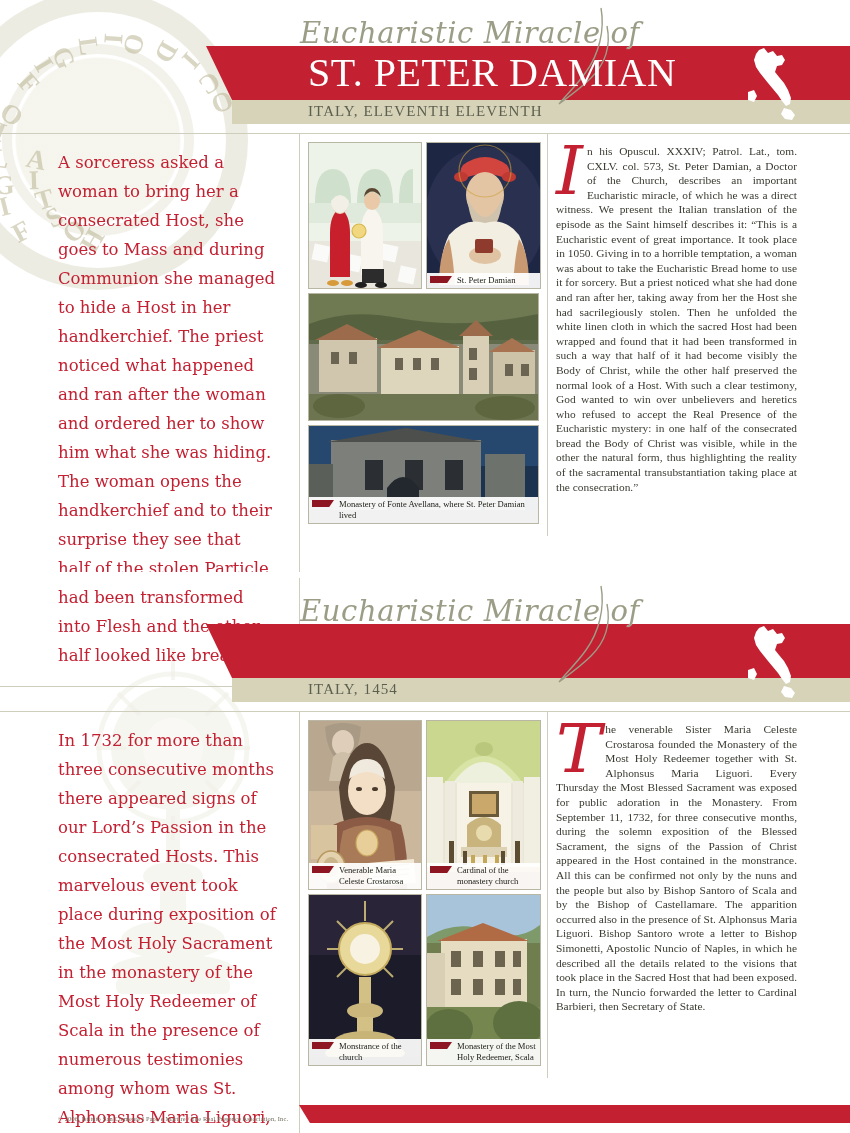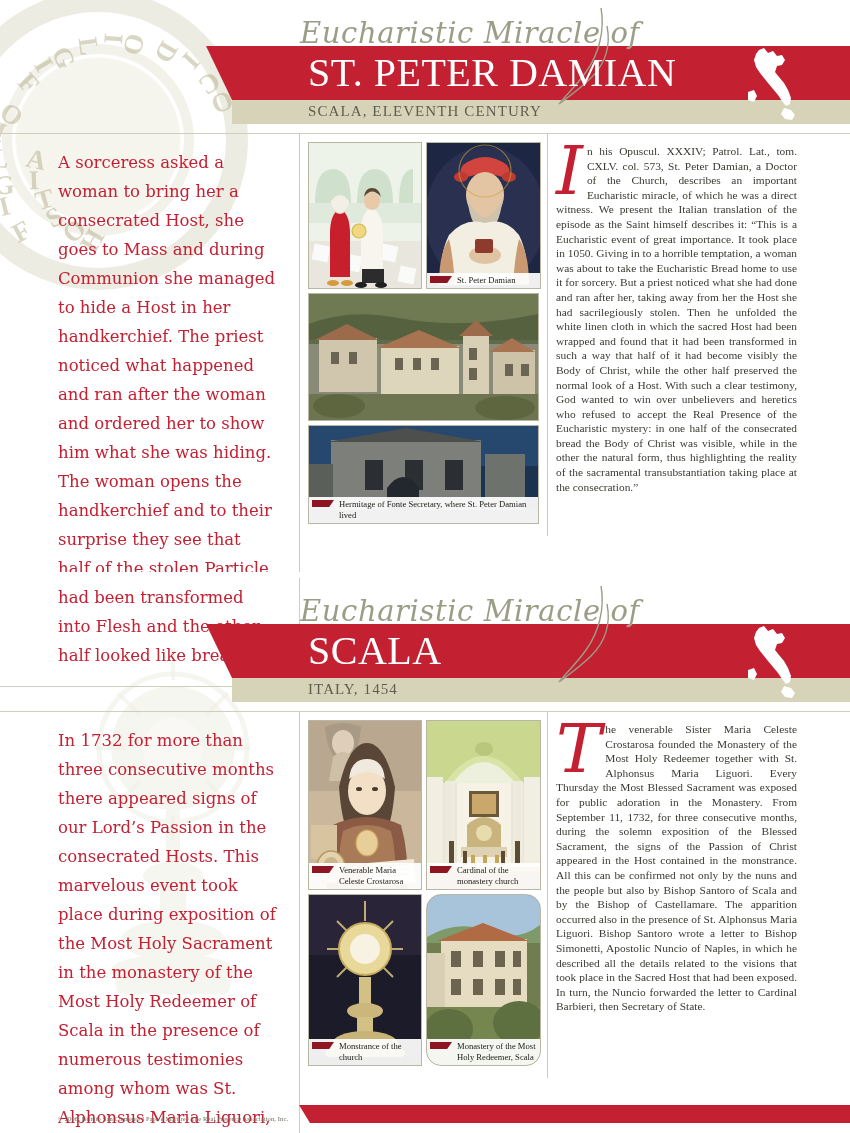--- a/index.html
+++ b/index.html
@@ -360,21 +360,21 @@
   <div class="hdr">
     <div class="hdr-bar"></div>
     <div class="hdr-sub-bar"></div>
 
     <svg class="hdr-swash" viewBox="0 0 60 110" aria-hidden="true">
       <path d="M46 2 C50 24 44 48 31 66 C22 79 10 90 4 98 C12 92 26 82 36 72 C50 58 56 40 52 20" fill="none" stroke="#9c9d86" stroke-width="1.4"></path>
     </svg>
 
     <div class="hdr-script">Eucharistic Miracle of</div>
     <div class="hdr-title">ST. PETER DAMIAN</div>
-    <div class="hdr-sub">SCALA, ELEVENTH CENTURY</div>
+    <div class="hdr-sub">ITALY, ELEVENTH ELEVENTH</div>
 
     <svg class="hdr-map" viewBox="0 0 52 76" aria-hidden="true">
       <path fill="#ffffff" d="M13 2 L18 0 L22 5 L27 3 L31 8 L36 7 L39 12 L36 17 L31 18 L29 24 L33 29 L38 35 L42 42 L45 50 L44 56 L40 58 L36 53 L32 47 L27 41 L22 35 L18 30 L14 25 L10 19 L8 12 L10 6 Z"></path>
       <path fill="#ffffff" d="M38 60 L45 62 L49 67 L46 72 L39 71 L35 66 Z"></path>
       <path fill="#ffffff" d="M2 44 L8 42 L11 48 L8 54 L2 52 Z"></path>
     </svg>
   </div>
 
   <div class="body-row">
 
@@ -477,21 +477,21 @@
             <rect x="22" y="14" width="150" height="72" fill="#7c7f7a"></rect>
             <path d="M18 16 l79 -14 l79 14 z" fill="#4d4f4c"></path>
             <rect x="56" y="34" width="18" height="30" fill="#2b2f33"></rect>
             <rect x="96" y="34" width="18" height="30" fill="#2b2f33"></rect>
             <rect x="136" y="34" width="18" height="30" fill="#2b2f33"></rect>
             <path d="M78 62 q16 -22 32 0 l0 28 l-32 0 z" fill="#22282e"></path>
             <rect x="176" y="28" width="40" height="58" fill="#6e726c"></rect>
             <rect x="0" y="38" width="24" height="48" fill="#5b5f5a"></rect>
             <rect x="0" y="84" width="229" height="13" fill="#333a34"></rect>
           </svg>
-          <div class="cap">Hermitage of Fonte Secretary, where St. Peter Damian lived</div>
+          <div class="cap">Monastery of Fonte Avellana, where St. Peter Damian lived</div>
         </div>
       </div>
     </div>
 
     <div class="col-right">
       <p class="art"><span class="dropcap">I</span><span>n his Opuscul. XXXIV; Patrol. Lat., tom. CXLV. col. 573, St. Peter Damian, a Doctor of the Church, describes an important Eucharistic miracle, of which he was a direct witness. We present the Italian translation of the episode as the Saint himself describes it: “This is a Eucharistic event of great importance. It took place in 1050. Giving in to a horrible temptation, a woman was about to take the Eucharistic Bread home to use it for sorcery. But a priest noticed what she had done and ran after her, taking away from her the Host she had sacrilegiously stolen. Then he unfolded the white linen cloth in which the sacred Host had been wrapped and found that it had been transformed in such a way that half of it had become visibly the Body of Christ, while the other half preserved the normal look of a Host. With such a clear testimony, God wanted to win over unbelievers and heretics who refused to accept the Real Presence of the Eucharistic mystery: in one half of the consecrated bread the Body of Christ was visible, while in the other the natural form, thus highlighting the reality of the sacramental transubstantiation taking place at the consecration.”</span></p>
     </div>
   </div>
 </div>
 
@@ -501,21 +501,20 @@
 
   <div class="hdr">
     <div class="hdr-bar"></div>
     <div class="hdr-sub-bar"></div>
 
     <svg class="hdr-swash" viewBox="0 0 60 110" aria-hidden="true">
       <path d="M46 2 C50 24 44 48 31 66 C22 79 10 90 4 98 C12 92 26 82 36 72 C50 58 56 40 52 20" fill="none" stroke="#9c9d86" stroke-width="1.4"></path>
     </svg>
 
     <div class="hdr-script">Eucharistic Miracle of</div>
-    <div class="hdr-title">SCALA</div>
     <div class="hdr-sub">ITALY, 1454</div>
 
     <svg class="hdr-map" viewBox="0 0 52 76" aria-hidden="true">
       <path fill="#ffffff" d="M13 2 L18 0 L22 5 L27 3 L31 8 L36 7 L39 12 L36 17 L31 18 L29 24 L33 29 L38 35 L42 42 L45 50 L44 56 L40 58 L36 53 L32 47 L27 41 L22 35 L18 30 L14 25 L10 19 L8 12 L10 6 Z"></path>
       <path fill="#ffffff" d="M38 60 L45 62 L49 67 L46 72 L39 71 L35 66 Z"></path>
       <path fill="#ffffff" d="M2 44 L8 42 L11 48 L8 54 L2 52 Z"></path>
     </svg>
   </div>
 
   <div class="body-row">
@@ -612,21 +611,21 @@
             <rect x="50" y="82" width="12" height="30" fill="#d3c084"></rect>
             <ellipse cx="56" cy="116" rx="18" ry="8" fill="#cbb77c"></ellipse>
             <rect x="48" y="122" width="16" height="22" fill="#d3c084"></rect>
             <ellipse cx="56" cy="150" rx="34" ry="14" fill="#c9b478"></ellipse>
             <ellipse cx="56" cy="158" rx="40" ry="10" fill="#b9a469"></ellipse>
             <rect x="0" y="162" width="112" height="8" fill="#16161f"></rect>
           </svg>
           <div class="cap">Monstrance of the church</div>
         </div>
 
-        <div class="fig" style="width:113px;height:170px;border-radius:15px;">
+        <div class="fig" style="width:113px;height:170px;">
           <svg class="img" viewBox="0 0 113 170" preserveAspectRatio="none" aria-hidden="true">
             <rect width="113" height="170" fill="#6f7d4f"></rect>
             <rect width="113" height="42" fill="#a8c4da"></rect>
             <path d="M0 42 q30 -18 60 -6 q30 12 53 -6 l0 18 l-113 0 z" fill="#7e9a6a"></path>
             <rect x="14" y="44" width="86" height="70" fill="#e6dcc2"></rect>
             <path d="M10 46 l46 -18 l46 18 z" fill="#b06a44"></path>
             <rect x="0" y="58" width="18" height="56" fill="#d9cfb4"></rect>
             <g fill="#6d6450">
               <rect x="24" y="56" width="10" height="16"></rect>
                 <rect x="46" y="56" width="10" height="16"></rect>

